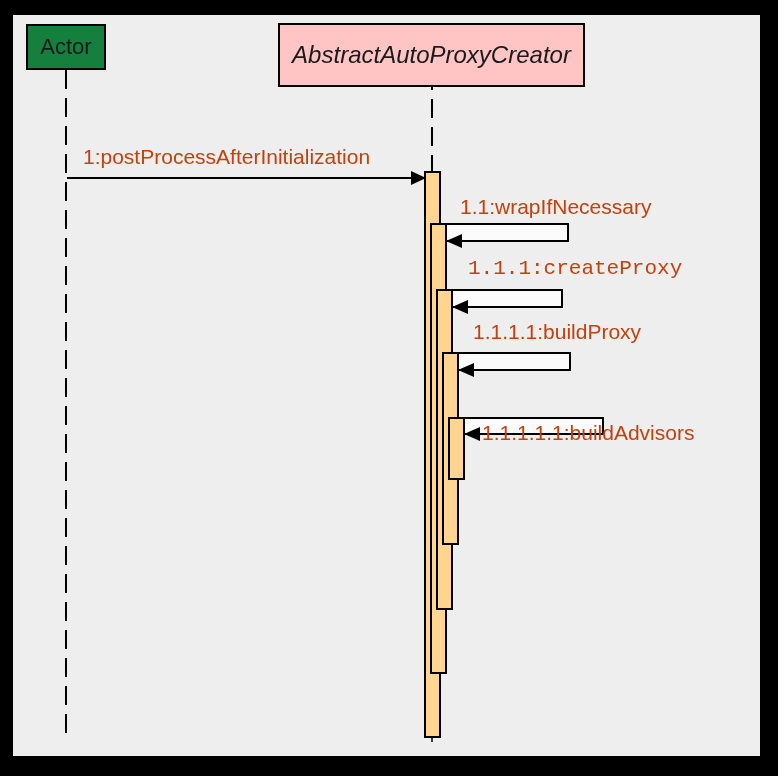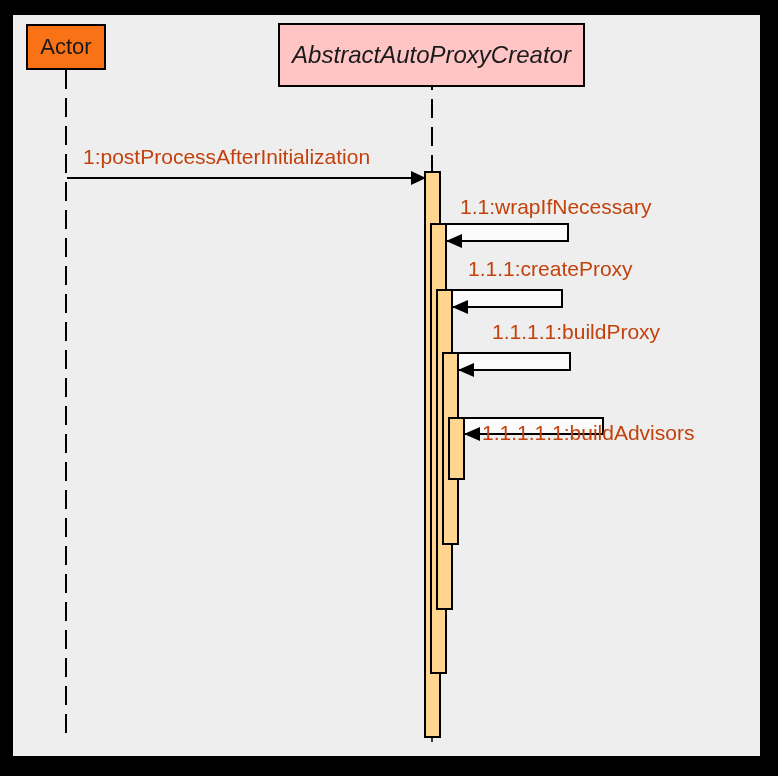--- a/index.html
+++ b/index.html
@@ -33,41 +33,41 @@
     box-sizing: border-box;
     border: 2px solid #000000;
     display: flex;
     align-items: center;
     justify-content: center;
     color: #1a1a1a;
   }
   .participant.actor {
     left: 26px; top: 24px;
     width: 80px; height: 46px;
-    background: #f97316;
+    background: #15803d;
     font-size: 22px;
   }
   .participant.creator {
     left: 278px; top: 23px;
     width: 307px; height: 64px;
     background: #FFC5C5;
     font-size: 24px;
     font-style: italic;
   }
   .msg-label {
     position: absolute;
     white-space: nowrap;
     font-size: 21px;
     color: #c2410c;
     line-height: 22px;
   }
   .msg-1 { left: 83px;  top: 146px; }
   .msg-2 { left: 460px; top: 196px; }
-  .msg-3 { left: 468px; top: 258px; }
-  .msg-4 { left: 492px; top: 321px; }
+  .msg-3 { left: 468px; top: 258px; font-family: Liberation Mono, monospace; }
+  .msg-4 { left: 473px; top: 321px; }
   .msg-5 { left: 482px; top: 382px; margin-top: 40px; }
 </style>
 </head>
 <body>
 
 <div class="frame">
   <div class="canvas"></div>
 
   <svg class="draw" viewBox="0 0 778 776">
 

